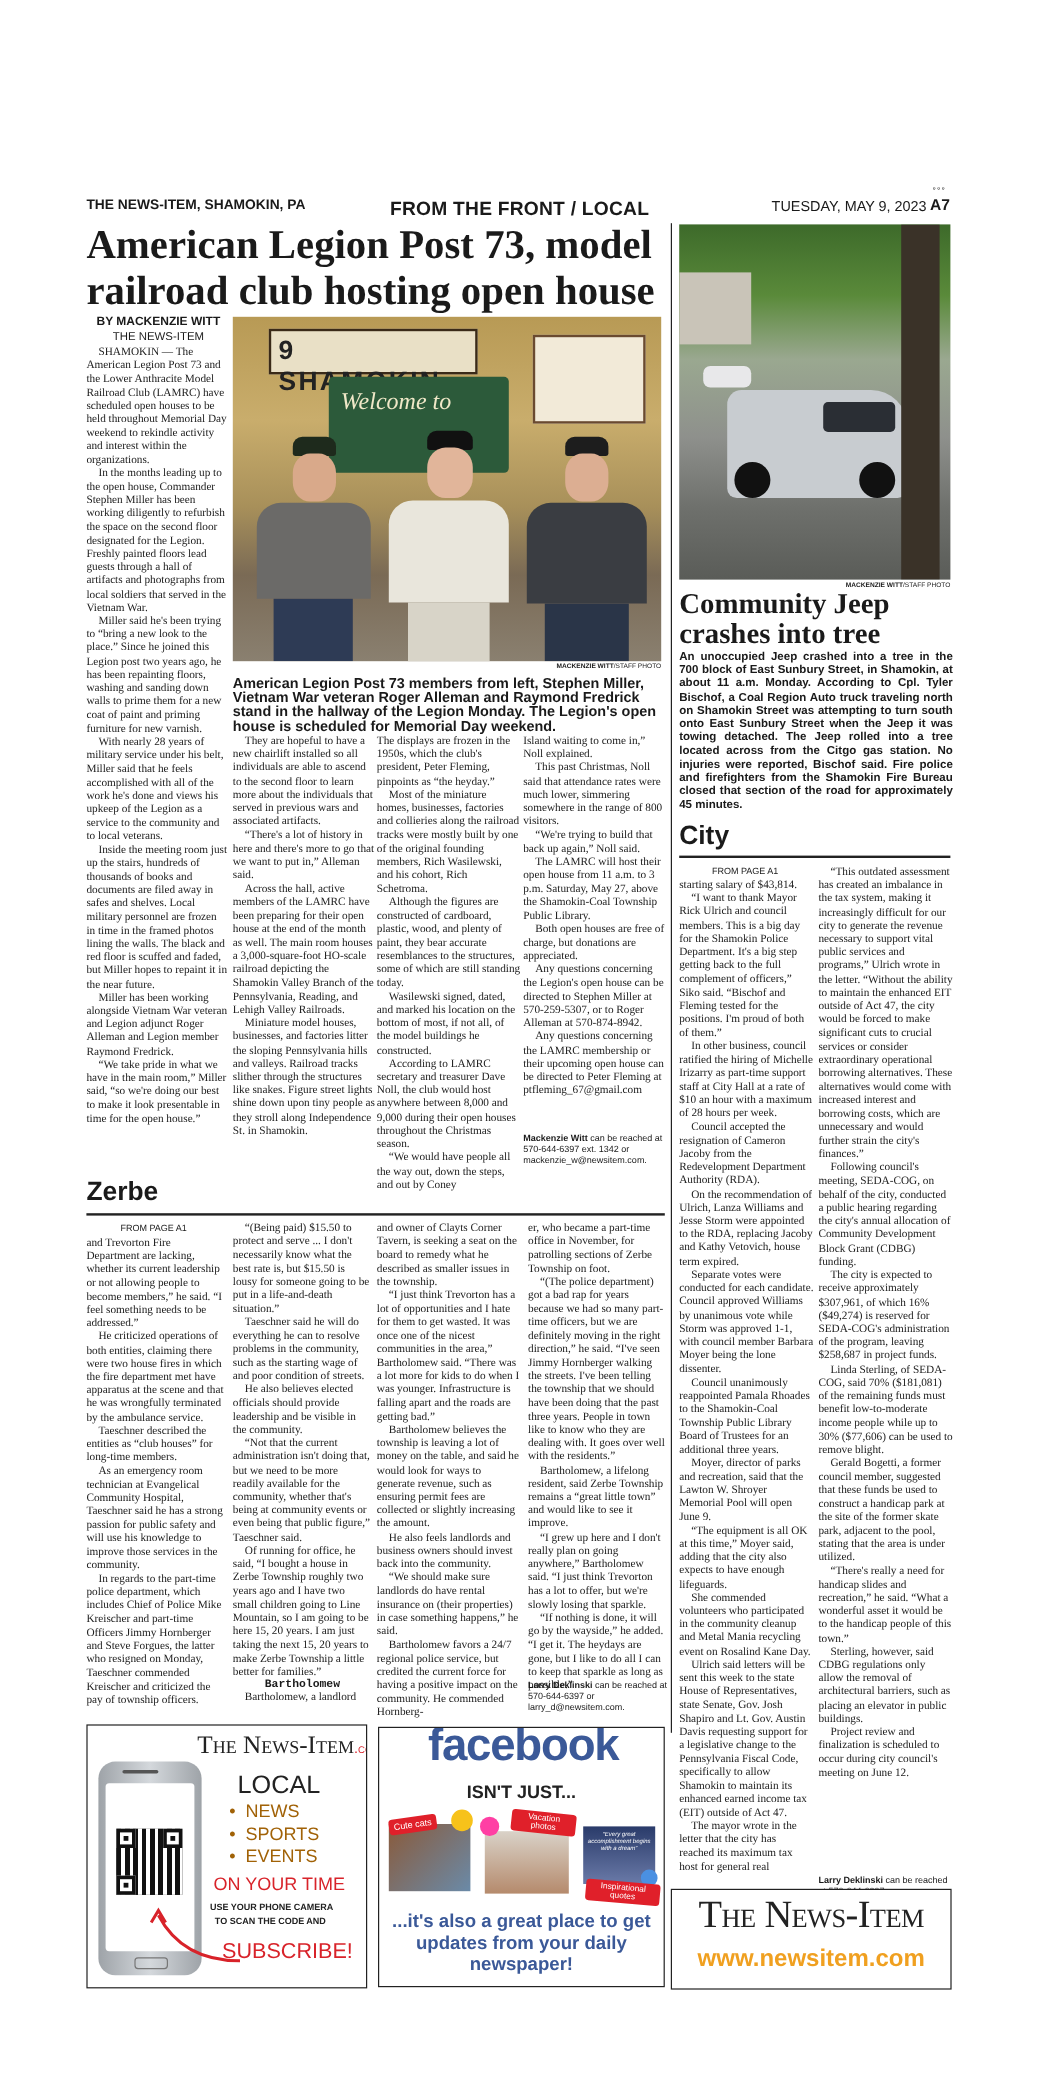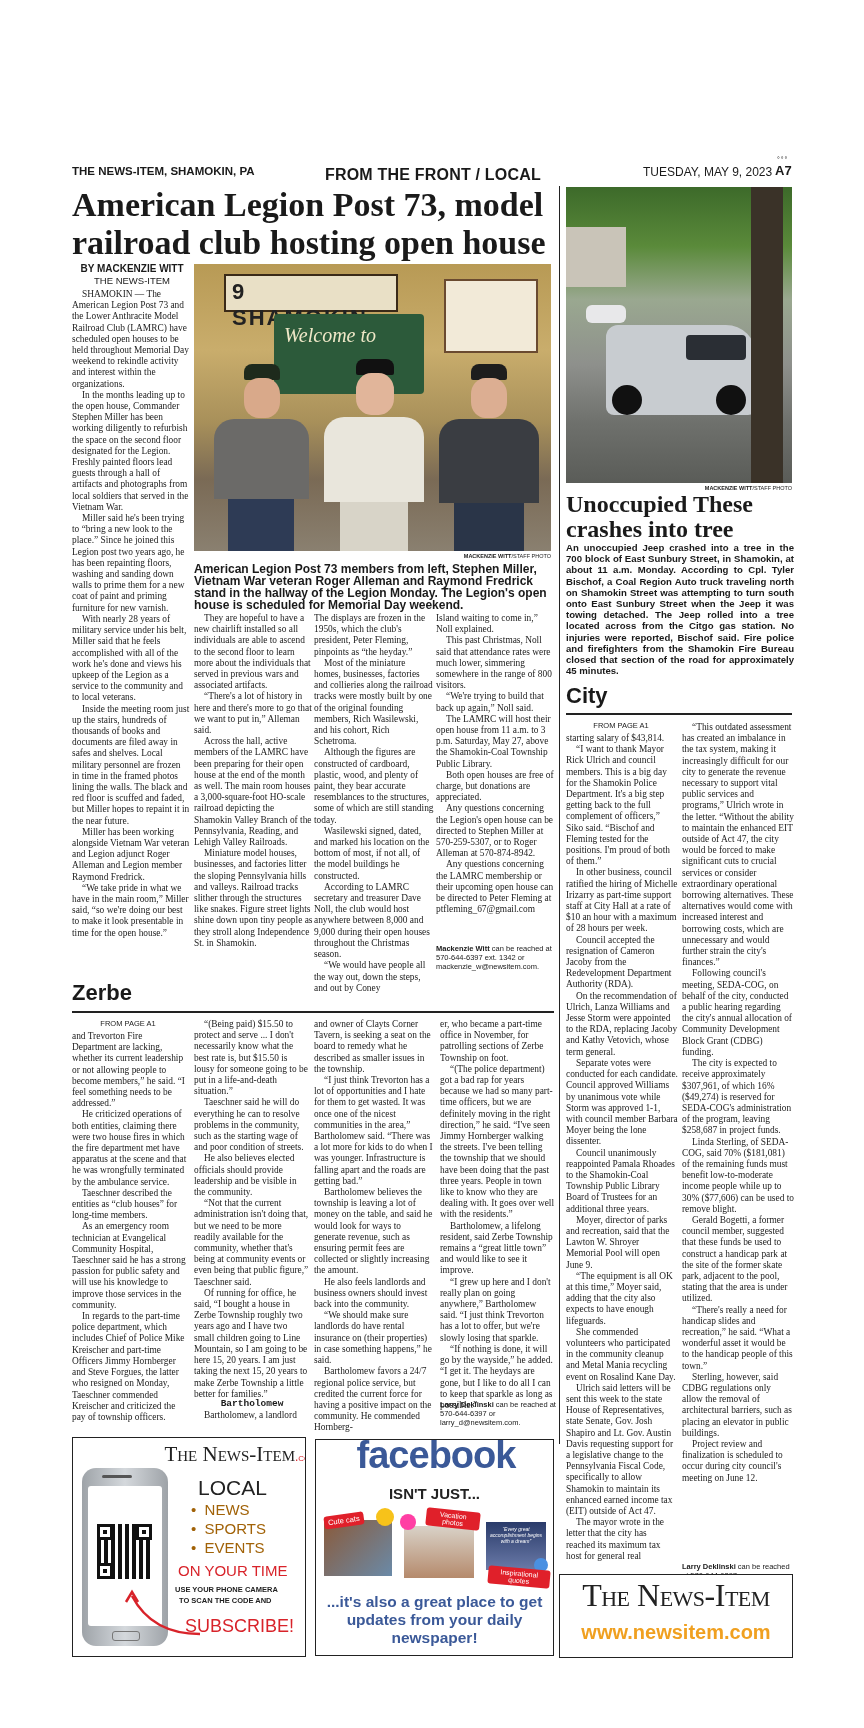--- a/index.html
+++ b/index.html
@@ -120,32 +120,32 @@
   <div class="abs" style="left:40px;top:138px;width:150px;height:90px;background:#c8ccd0;border-radius:12px 30px 8px 8px;">
     <div style="position:absolute;left:80px;top:10px;width:60px;height:25px;background:#2a2e34;border-radius:4px;"></div>
     <div style="position:absolute;left:6px;top:60px;width:30px;height:30px;background:#111;border-radius:50%;"></div>
     <div style="position:absolute;left:110px;top:60px;width:30px;height:30px;background:#111;border-radius:50%;"></div>
   </div>
   <div class="abs" style="left:185px;top:0;width:32px;height:296px;background:#3a3228;"></div>
 </div>
 <div class="abs sans credit" style="left:566px;top:485px;width:226px;">
   <b>MACKENZIE WITT</b><span>/STAFF PHOTO</span>
 </div>
-<div class="abs serif" style="left:566px;top:492px;width:226px;font-size:24px;line-height:25px;font-weight:bold;">Unoccupied These crashes into tree</div>
+<div class="abs serif" style="left:566px;top:492px;width:226px;font-size:24px;line-height:25px;font-weight:bold;">Community Jeep crashes into tree</div>
 <div class="abs sans" style="left:566px;top:542px;width:228px;font-size:9.6px;line-height:11.2px;font-weight:bold;text-align:justify;">An unoccupied Jeep crashed into a tree in the 700 block of East Sunbury Street, in Shamokin, at about 11 a.m. Monday. According to Cpl. Tyler Bischof, a Coal Region Auto truck traveling north on Shamokin Street was attempting to turn south onto East Sunbury Street when the Jeep it was towing detached. The Jeep rolled into a tree located across from the Citgo gas station. No injuries were reported, Bischof said. Fire police and firefighters from the Shamokin Fire Bureau closed that section of the road for approximately 45 minutes.</div>
 
 <div class="abs sans section-title" style="left:566px;top:683px;">City</div>
 <div class="abs hrule" style="left:566px;top:713px;width:226px;"></div>
 <div class="abs sans from-page" style="left:566px;top:721px;width:110px;">FROM PAGE A1</div>
 <div class="abs col" style="left:566px;top:733px;width:112px;">
     <p class="noind">starting salary of $43,814.</p>
     <p>“I want to thank Mayor Rick Ulrich and council members. This is a big day for the Shamokin Police Department. It's a big step getting back to the full complement of officers,” Siko said. “Bischof and Fleming tested for the positions. I'm proud of both of them.”</p>
     <p>In other business, council ratified the hiring of Michelle Irizarry as part-time support staff at City Hall at a rate of $10 an hour with a maximum of 28 hours per week.</p>
     <p>Council accepted the resignation of Cameron Jacoby from the Redevelopment Department Authority (RDA).</p>
-    <p>On the recommendation of Ulrich, Lanza Williams and Jesse Storm were appointed to the RDA, replacing Jacoby and Kathy Vetovich, whose term general.</p>
+    <p>On the recommendation of Ulrich, Lanza Williams and Jesse Storm were appointed to the RDA, replacing Jacoby and Kathy Vetovich, house term expired.</p>
     <p>Separate votes were conducted for each candidate. Council approved Williams by unanimous vote while Storm was approved 1-1, with council member Barbara Moyer being the lone dissenter.</p>
     <p>Council unanimously reappointed Pamala Rhoades to the Shamokin-Coal Township Public Library Board of Trustees for an additional three years.</p>
     <p>Moyer, director of parks and recreation, said that the Lawton W. Shroyer Memorial Pool will open June 9.</p>
     <p>“The equipment is all OK at this time,” Moyer said, adding that the city also expects to have enough lifeguards.</p>
     <p>She commended volunteers who participated in the community cleanup and Metal Mania recycling event on Rosalind Kane Day.</p>
     <p>Ulrich said letters will be sent this week to the state House of Representatives, state Senate, Gov. Josh Shapiro and Lt. Gov. Austin Davis requesting support for a legislative change to the Pennsylvania Fiscal Code, specifically to allow Shamokin to maintain its enhanced earned income tax (EIT) outside of Act 47.</p>
     <p>The mayor wrote in the letter that the city has reached its maximum tax host for general real</p>
   </div>
 <div class="abs col" style="left:682px;top:722px;width:112px;">
     <p>“This outdated assessment has created an imbalance in the tax system, making it increasingly difficult for our city to generate the revenue necessary to support vital public services and programs,” Ulrich wrote in the letter. “Without the ability to maintain the enhanced EIT outside of Act 47, the city would be forced to make significant cuts to crucial services or consider extraordinary operational borrowing alternatives. These alternatives would come with increased interest and borrowing costs, which are unnecessary and would further strain the city's finances.”</p>

